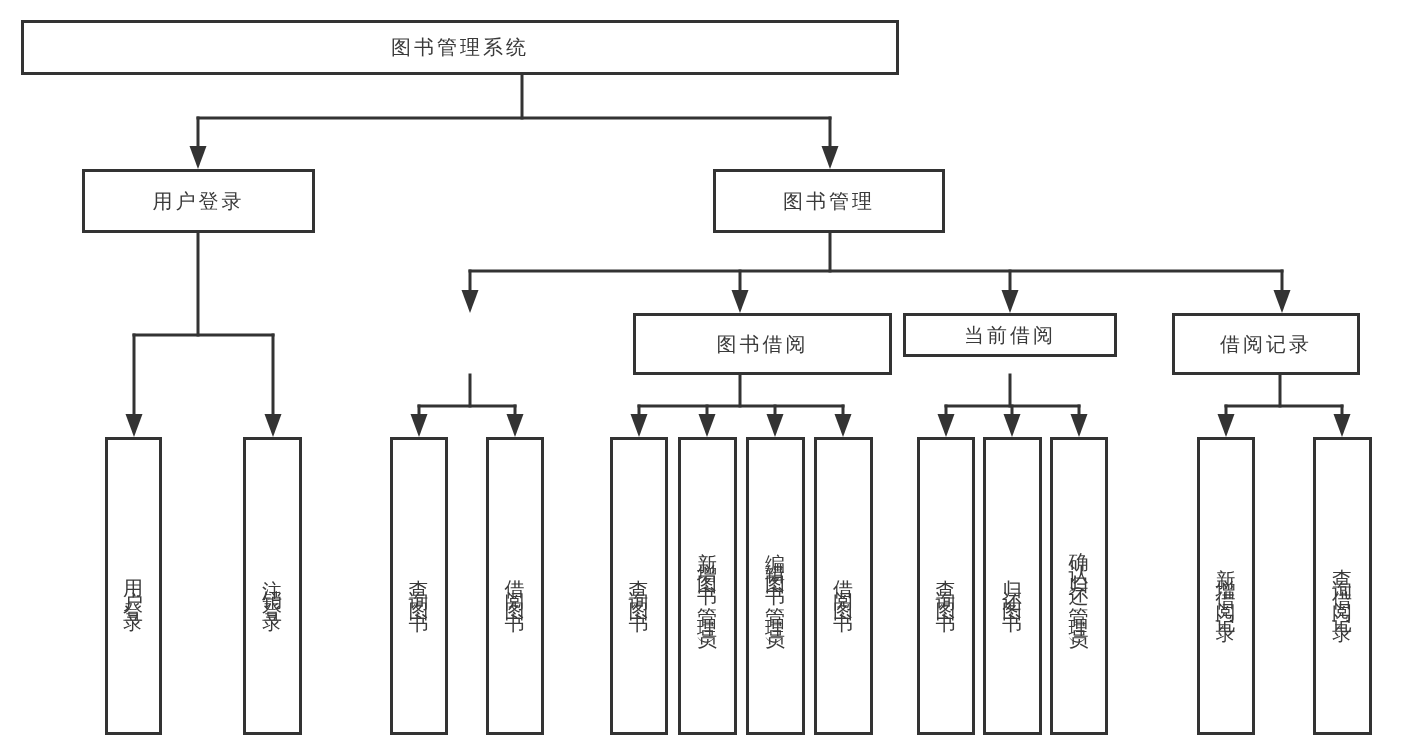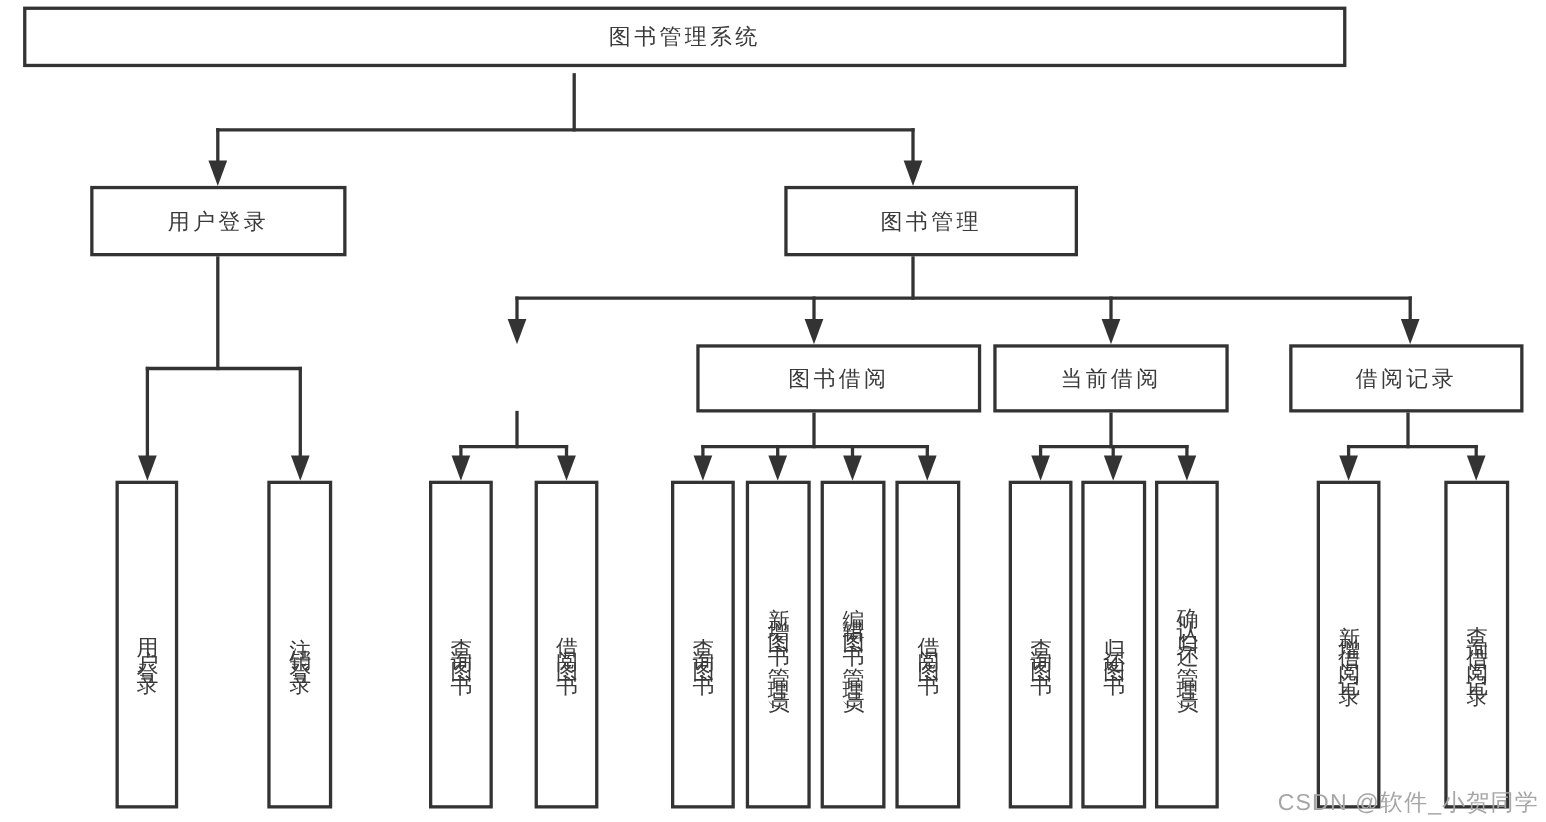--- a/index.html
+++ b/index.html
@@ -86,38 +86,38 @@
       <line x1="1012" y1="406" x2="1012" y2="423" class="cl"></line>
       <polygon points="1003.5,414 1020.5,414 1012,437" class="ah"></polygon>
       <line x1="1079" y1="406" x2="1079" y2="423" class="cl"></line>
       <polygon points="1070.5,414 1087.5,414 1079,437" class="ah"></polygon>
       <line x1="1226" y1="406" x2="1226" y2="423" class="cl"></line>
       <polygon points="1217.5,414 1234.5,414 1226,437" class="ah"></polygon>
       <line x1="1342" y1="406" x2="1342" y2="423" class="cl"></line>
       <polygon points="1333.5,414 1350.5,414 1342,437" class="ah"></polygon>
     </svg>
 
-  <div class="hnode" style="left:21px;top:6px;width:1203px;height:55px;">
+  <div class="hnode" style="left:21px;top:20px;width:878px;height:55px;">
     <span>图书管理系统</span>
   </div>
 
   <div class="hnode" style="left:82px;top:169px;width:233px;height:64px;">
     <span>用户登录</span>
   </div>
-  <div class="hnode" style="left:713px;top:169px;width:267px;height:64px;">
+  <div class="hnode" style="left:713px;top:169px;width:232px;height:64px;">
     <span>图书管理</span>
   </div>
 
   <div class="hnode" style="left:633px;top:313px;width:259px;height:62px;">
     <span>图书借阅</span>
   </div>
-  <div class="hnode" style="left:903px;top:313px;width:214px;height:62px;">
+  <div class="hnode" style="left:903px;top:313px;width:214px;height:44px;">
     <span>当前借阅</span>
   </div>
-  <div class="hnode" style="left:1172px;top:313px;width:213px;height:62px;">
+  <div class="hnode" style="left:1172px;top:313px;width:188px;height:62px;">
     <span>借阅记录</span>
   </div>
 
   <div class="vnode" style="left:105px;top:437px;width:57px;height:298px;">
     <span>用户登录</span>
   </div>
   <div class="vnode" style="left:243px;top:437px;width:59px;height:298px;">
     <span>注销登录</span>
   </div>
 
@@ -151,14 +151,13 @@
     <span>确认归还（管理员）</span>
   </div>
 
   <div class="vnode" style="left:1197px;top:437px;width:58px;height:298px;">
     <span>新增借阅记录</span>
   </div>
   <div class="vnode" style="left:1313px;top:437px;width:59px;height:298px;">
     <span>查询借阅记录</span>
   </div>
 
-  <div id="watermark">CSDN @软件_小贺同学</div>
 </div>
 
 </body></html>

